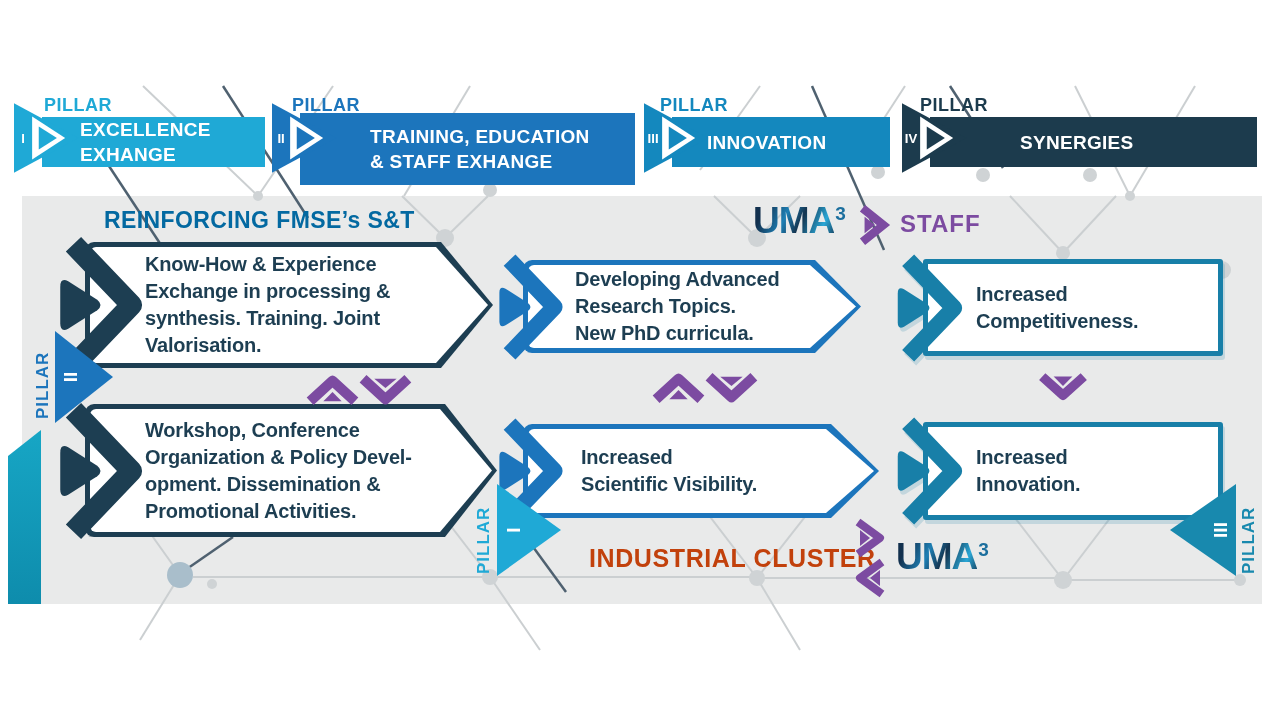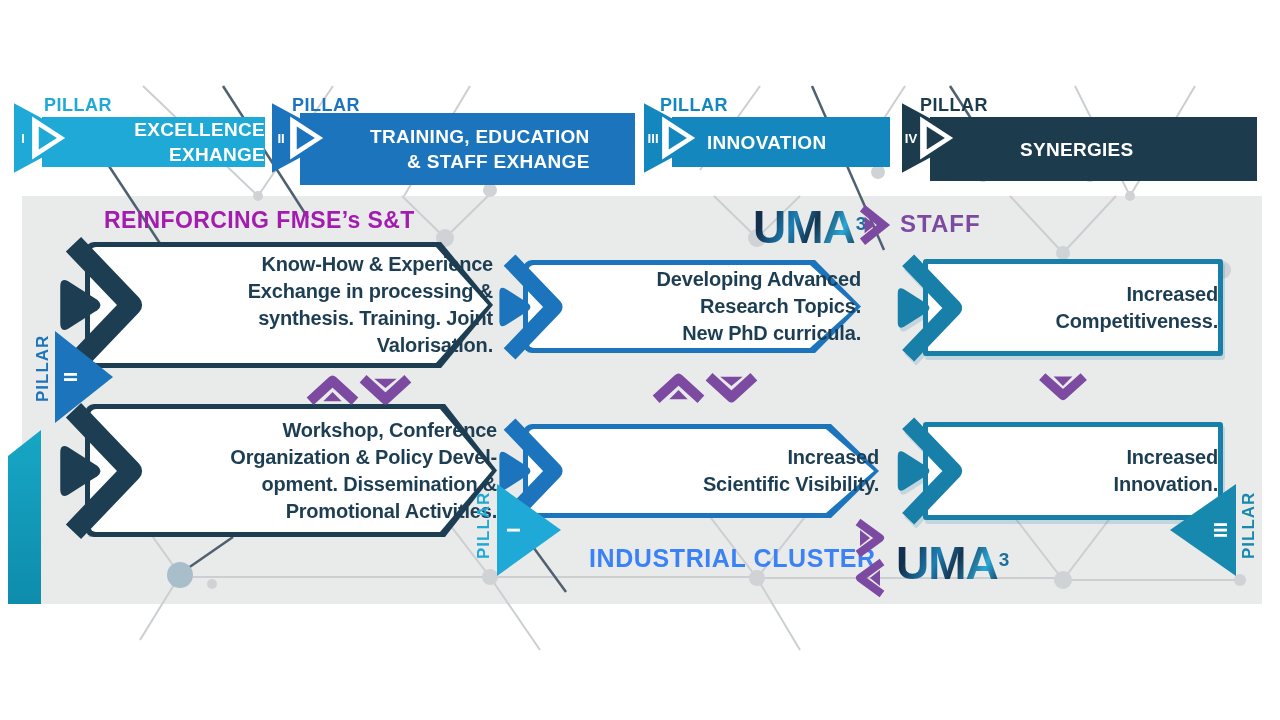--- a/index.html
+++ b/index.html
@@ -1,20 +1,20 @@
 <!DOCTYPE html>
 <html><head>
 <meta charset="utf-8">
 <style>
   html,body{margin:0;padding:0;}
   body{
     width:1280px;height:720px;background:#ffffff;position:relative;overflow:hidden;
     font-family:"Liberation Sans","DejaVu Sans",sans-serif;
   }
-  .stage{position:absolute;inset:0;text-align:right;}
+  .stage{position:absolute;inset:0;}
   
   .panel{position:absolute;left:22px;top:196px;width:1240px;height:408px;background:#E9EAEA;z-index:0;}
   svg.net{position:absolute;inset:0;z-index:1;pointer-events:none;}
   .teal-bar{position:absolute;left:8px;top:430px;width:33px;height:174px;z-index:2;
     background:linear-gradient(180deg,#17A6C5,#0E8CAC);
     clip-path:polygon(0 15%,100% 0,100% 100%,0 100%);}
   
   .banner{position:absolute;top:95px;height:92px;z-index:3;}
   .banner .p-label{position:absolute;top:0;font-size:18px;font-weight:bold;letter-spacing:.5px;color:var(--c);}
   .banner .bar{position:absolute;left:28px;right:0;background:var(--c);display:flex;align-items:center;}
@@ -35,28 +35,28 @@
     padding-left:var(--pad,58px);color:#1D3E52;font-size:20px;line-height:27px;font-weight:bold;
     letter-spacing:-0.2px;white-space:pre-line;z-index:2;}
   .chev{position:absolute;top:50%;transform:translateY(-50%);z-index:3;}
   
   .vmark{position:absolute;z-index:5;}
   .vlabel{position:absolute;writing-mode:vertical-rl;transform:rotate(180deg);
     font-size:17px;font-weight:bold;letter-spacing:1px;color:var(--c);}
   .mark-num{fill:#fff;font-size:19px;font-weight:bold;text-anchor:middle;font-family:"Liberation Sans","DejaVu Sans",sans-serif;}
   
   .purple-heading{position:absolute;left:104px;top:207px;font-size:23px;font-weight:bold;
-    color:#a21caf;letter-spacing:.4px;z-index:5;}
+    color:#0369a1;letter-spacing:.4px;z-index:5;}
   .industrial{position:absolute;left:589px;top:544px;font-size:25px;font-weight:bold;
-    color:#3b82f6;letter-spacing:.6px;z-index:5;}
+    color:#c2410c;letter-spacing:.6px;z-index:5;}
   .ecam{position:absolute;left:900px;top:210px;font-size:24px;font-weight:bold;color:#7C4BA1;letter-spacing:1px;z-index:5;}
   .pglyph{position:absolute;z-index:5;color:#7C4BA1;}
   
   .uma{position:absolute;z-index:5;white-space:nowrap;}
-  .uma-word{font-size:46px;font-weight:bold;letter-spacing:-1px;
+  .uma-word{font-size:37px;font-weight:bold;letter-spacing:-1px;
     background:linear-gradient(115deg,#12304E 15%,#1E7FB4 40%,#14344F 58%,#2AA7D6 82%,#153652);
     -webkit-background-clip:text;background-clip:text;color:transparent;}
   .uma-sup{font-size:19px;font-weight:bold;color:#1C6F9E;position:relative;top:-13px;left:1px;}
 </style>
 </head>
 <body>
 
 <div class="stage">
 
   <div class="panel"></div>
@@ -162,21 +162,21 @@
     <svg class="tri" width="66" height="74" viewBox="0 0 80 84">
       <polygon points="0,0 78,42 0,84" fill="var(--c)"></polygon>
         <polygon points="22,16 62,42 22,68" fill="#fff"></polygon>
       <polygon points="30,28 52,42 30,56" fill="var(--c)"></polygon>
       <text class="tri-num" x="11" y="48">III</text>
     </svg>
   </div>
 
   <div class="banner" style="--c:#1C3B4D;left:902px;width:355px;">
     <div class="p-label" style="left:18px;">PILLAR</div>
-    <div class="bar" style="top:22px;height:64px;">
+    <div class="bar" style="top:22px;height:50px;">
       <span style="padding-left:90px;">SYNERGIES</span>
     </div>
     <svg class="tri" width="66" height="74" viewBox="0 0 80 84">
       <polygon points="0,0 78,42 0,84" fill="var(--c)"></polygon>
         <polygon points="22,16 62,42 22,68" fill="#fff"></polygon>
       <polygon points="30,28 52,42 30,56" fill="var(--c)"></polygon>
       <text class="tri-num" x="11" y="48">IV</text>
     </svg>
   </div>
 

